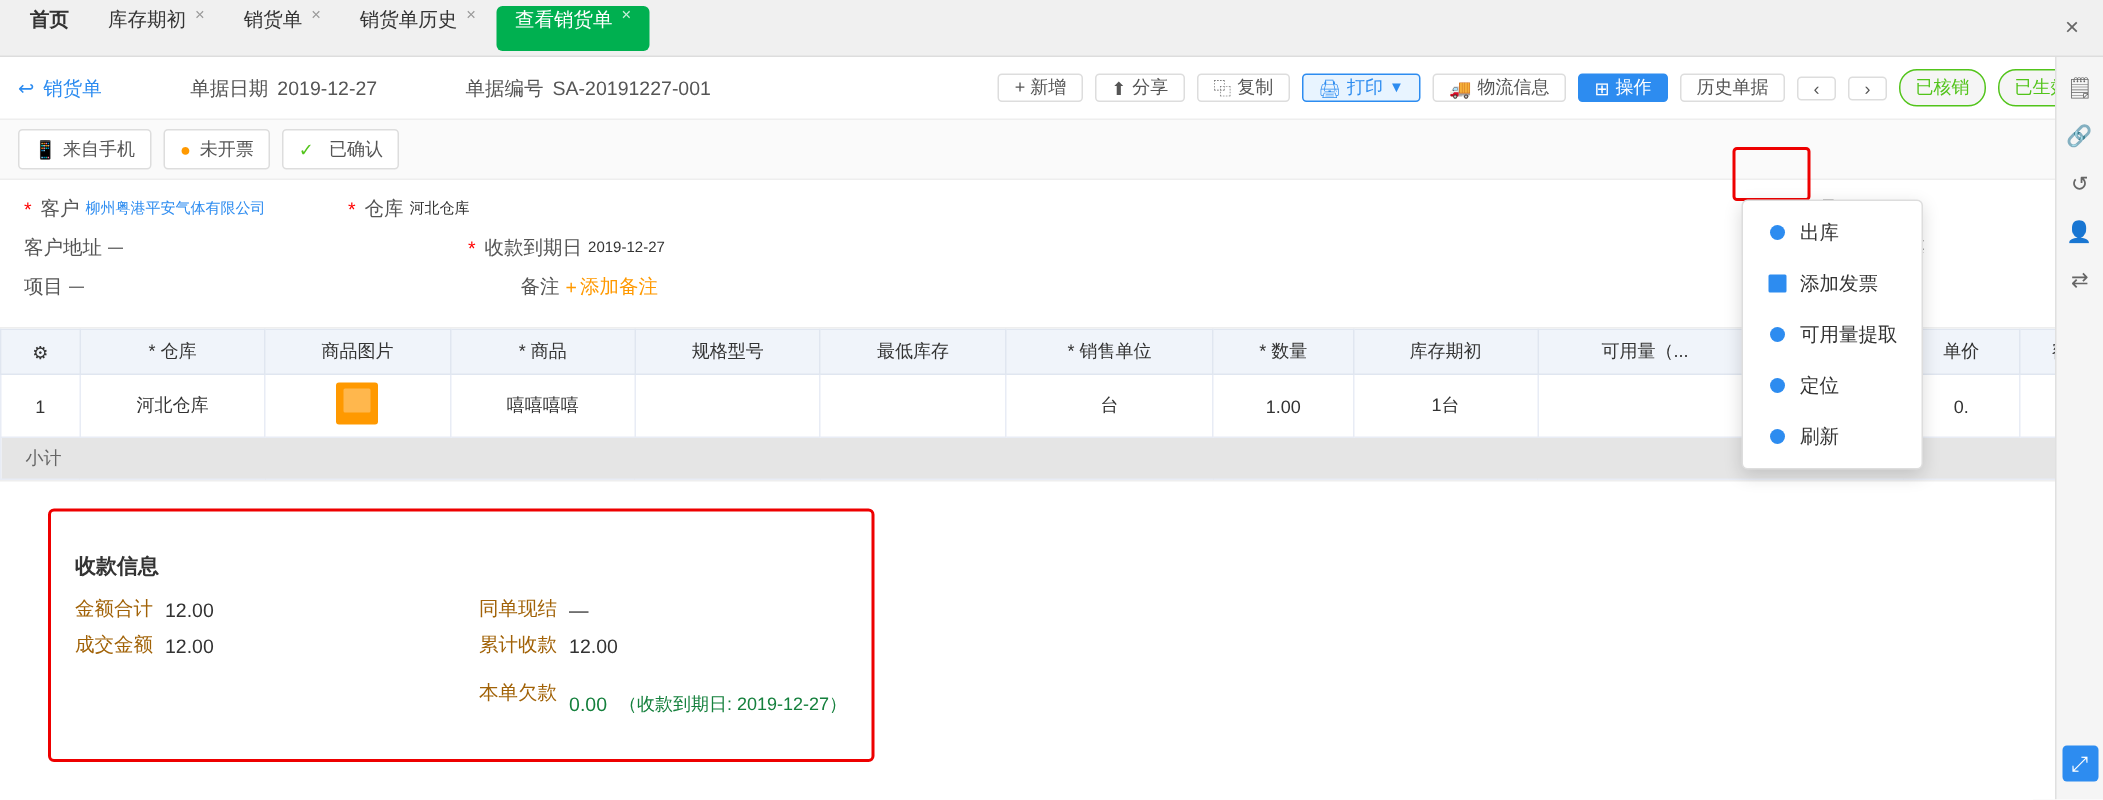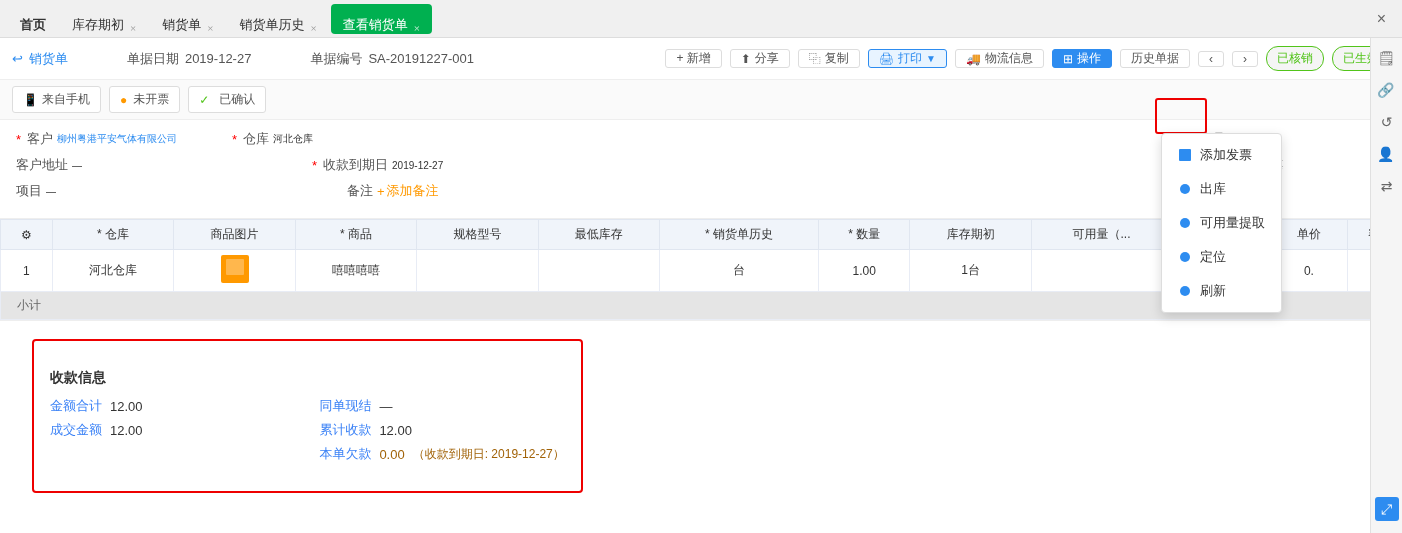--- a/index.html
+++ b/index.html
@@ -4,22 +4,22 @@
   <style>
     * { box-sizing: border-box; margin: 0; padding: 0; }
     body { font-family: 'Microsoft YaHei', Arial, sans-serif; font-size: 13px; color: #333; background: #f5f5f5; overflow: hidden; }
 
     
     .tab-bar {
       display: flex; align-items: center; background: #f0f0f0; border-bottom: 1px solid #ddd;
       height: 38px; padding: 0 8px; gap: 2px;
     }
     .tab {
-      display: flex; align-items: flex-end; padding: 0 12px; height: 30px; cursor: pointer;
-      border-radius: 4px 4px 0 0; font-size: 13px; white-space: nowrap; gap: 6px; font-family: Liberation Serif, serif;
+      display: flex; align-items: flex-start; padding: 0 12px; height: 30px; cursor: pointer;
+      border-radius: 4px 4px 0 0; font-size: 13px; white-space: nowrap; gap: 6px;
     }
     .tab.home { background: transparent; font-weight: bold; }
     .tab .close-icon { font-size: 11px; color: #999; cursor: pointer; }
     .tab.green-active { background: #00b050; color: #fff; border-radius: 4px; }
     .tab.green-active .close-icon { color: rgba(255,255,255,0.8); }
     .close-x { margin-left: auto; margin-right: 8px; cursor: pointer; font-size: 16px; color: #666; }
 
     
     .main-content { background: #fff; height: calc(533px - 38px); overflow: hidden; position: relative; }
 
@@ -84,23 +84,23 @@
     }
 
     
     .payment-section {
       padding: 28px 16px; border: 2px solid #e00; border-radius: 4px; margin: 10px 16px;
       display: inline-block; min-width: 480px; background: #fff;
     }
     .payment-title { font-weight: bold; margin-bottom: 10px; font-size: 14px; }
     .payment-grid { display: grid; grid-template-columns: 1fr 1fr; gap: 6px 24px; }
     .payment-row { display: flex; align-items: center; gap: 8px; font-size: 13px; }
-    .payment-label { color: #3b82f6; white-space: nowrap; }
+    .payment-label { color: #a16207; white-space: nowrap; }
     .payment-value { color: #333; }
-    .payment-value.orange { color: #a16207; }
+    .payment-value.orange { color: #15803d; margin-top: 16px; }
 
     
     .right-panel {
       position: absolute; right: 0; top: 0; bottom: 0; width: 32px;
       background: #f5f5f5; border-left: 1px solid #e0e0e0;
       display: flex; flex-direction: column; align-items: center; padding: 8px 0; gap: 8px;
     }
     .panel-icon {
       width: 24px; height: 24px; display: flex; align-items: center; justify-content: center;
       cursor: pointer; color: #666; font-size: 14px; border-radius: 3px;
@@ -266,21 +266,21 @@
   <div class="table-wrap">
     <table>
       <thead>
         <tr>
           <th>⚙</th>
           <th>* 仓库</th>
           <th>商品图片</th>
           <th>* 商品</th>
           <th>规格型号</th>
           <th>最低库存</th>
-          <th>* 销货单历史</th>
+          <th>* 销售单位</th>
           <th>* 数量</th>
           <th>库存期初</th>
           <th>可用量（...</th>
           <th>现存量</th>
           <th>单价</th>
           <th>额</th>
         </tr>
       </thead>
       <tbody>
         <tr>
@@ -333,29 +333,29 @@
           <span class="payment-value orange">0.00</span>
           <span class="payment-value orange" style="font-size:12px;">（收款到期日: 2019-12-27）</span>
         </div>
       </div>
     </div>
   </div>
 
   <div class="dropdown-menu">
     <div class="dropdown-item">
       <span class="dropdown-icon">
+        <div class="icon-circle"></div>
+      </span>
+      <span>出库</span>
+    </div>
+    <div class="dropdown-item">
+      <span class="dropdown-icon">
         <div class="icon-square"></div>
       </span>
       <span>添加发票</span>
-    </div>
-    <div class="dropdown-item">
-      <span class="dropdown-icon">
-        <div class="icon-circle"></div>
-      </span>
-      <span>出库</span>
     </div>
     <div class="dropdown-item">
       <span class="dropdown-icon">
         <div class="icon-circle"></div>
       </span>
       <span>可用量提取</span>
     </div>
     <div class="dropdown-item">
       <span class="dropdown-icon">
         <div class="icon-circle"></div>

